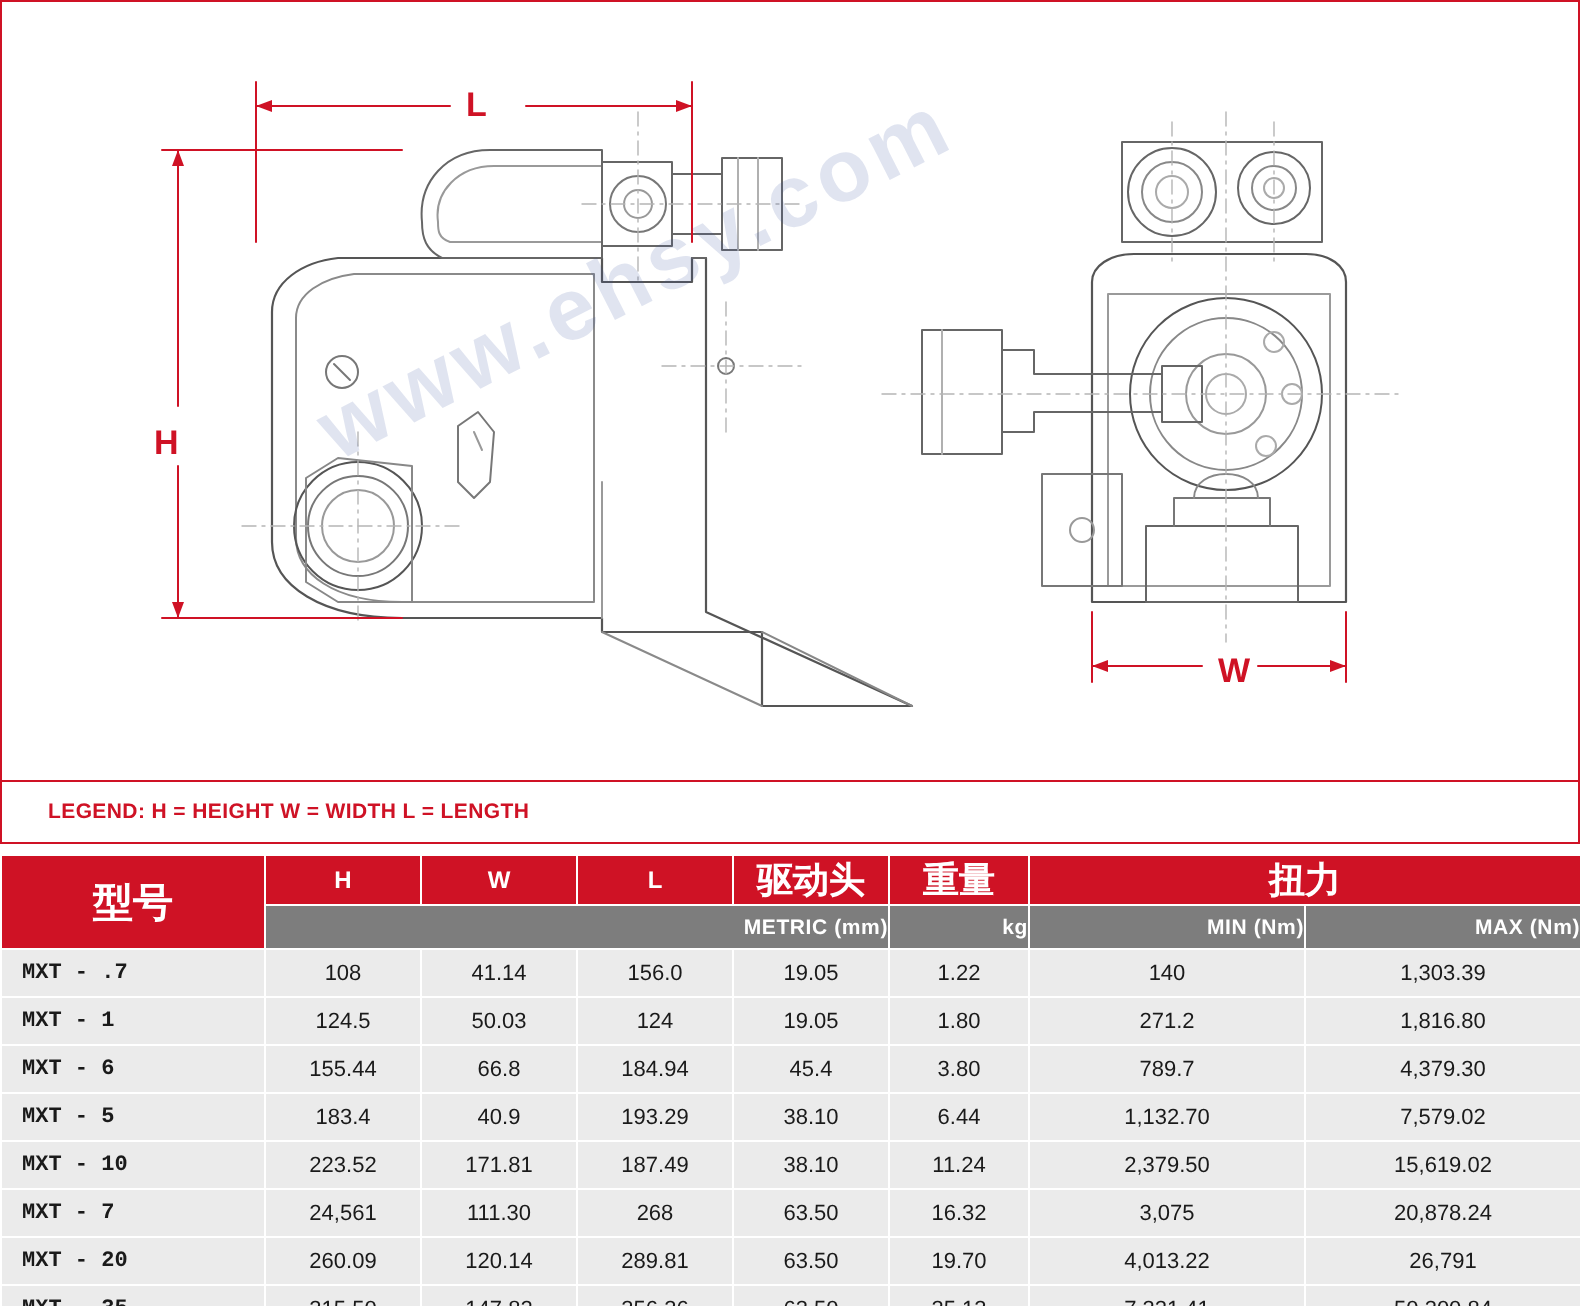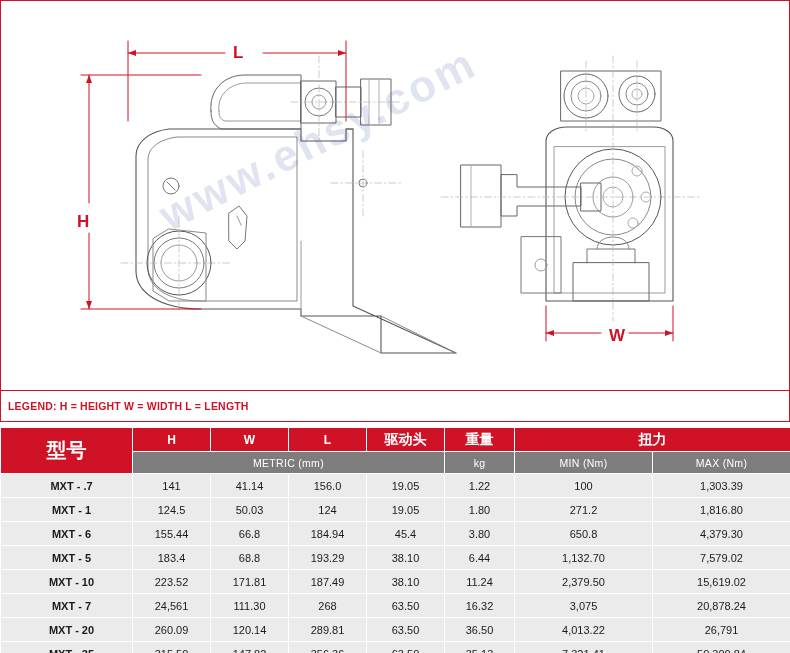--- a/index.html
+++ b/index.html
@@ -64,21 +64,21 @@
   
   .legend-bar {
     position: relative;
     box-sizing: border-box;
     width: 790px;
     height: 32px;
     border: 1px solid #cf1225;
     background: #ffffff;
     display: flex;
     align-items: center;
-    padding-left: 7px;
+    padding-left: 23px;
     font-size: 10.5px;
     color: #cf1225;
     font-weight: bold;
     letter-spacing: 0.2px;
   }
   .legend-bar .legend-text { white-space: nowrap; }
 
   
   table.spec {
     border-collapse: collapse;
@@ -94,40 +94,42 @@
     padding: 0;
     height: 23px;
   }
   thead th {
     background: #cf1225;
     color: #ffffff;
     font-weight: bold;
     font-size: 12px;
     height: 30px;
   }
-  thead th.cjk { font-size: 14px; }
+  thead th.cjk { font-size: 18px; }
   thead th.model-col { font-size: 20px; }
   tr.units-row td {
     background: #7d7d7d;
     color: #ffffff;
-    font-weight: normal;
+    font-weight: bold;
     font-size: 10.5px;
     height: 21px;
     letter-spacing: 0.3px;
+    text-align: right;
   }
   tbody tr.data-row td {
     background: #ebebeb;
     color: #1a1a1a;
     font-size: 11px;
     height: 23px;
   }
   tbody tr.data-row td.model {
-    text-align: center;
+    text-align: left;
     padding-left: 10px;
     font-weight: bold;
+    font-family: Liberation Mono, monospace;
   }
   col.c-model { width: 132px; }
   col.c-h     { width: 78px; }
   col.c-w     { width: 78px; }
   col.c-l     { width: 78px; }
   col.c-drive { width: 78px; }
   col.c-wt    { width: 70px; }
   col.c-min   { width: 138px; }
   col.c-max   { width: 138px; }
 </style>
@@ -306,52 +308,52 @@
       <tr class="units-row">
         <td colspan="4">METRIC (mm)</td>
         <td>kg</td>
         <td>MIN (Nm)</td>
         <td>MAX (Nm)</td>
       </tr>
     </thead>
     <tbody>
       <tr class="data-row">
         <td class="model">MXT - .7</td>
-        <td>141</td>
+        <td>108</td>
         <td>41.14</td>
         <td>156.0</td>
         <td>19.05</td>
         <td>1.22</td>
-        <td>100</td>
+        <td>140</td>
         <td>1,303.39</td>
       </tr>
       <tr class="data-row">
         <td class="model">MXT - 1</td>
         <td>124.5</td>
         <td>50.03</td>
         <td>124</td>
         <td>19.05</td>
         <td>1.80</td>
         <td>271.2</td>
         <td>1,816.80</td>
       </tr>
       <tr class="data-row">
         <td class="model">MXT - 6</td>
         <td>155.44</td>
         <td>66.8</td>
         <td>184.94</td>
         <td>45.4</td>
         <td>3.80</td>
-        <td>650.8</td>
+        <td>789.7</td>
         <td>4,379.30</td>
       </tr>
       <tr class="data-row">
         <td class="model">MXT - 5</td>
         <td>183.4</td>
-        <td>68.8</td>
+        <td>40.9</td>
         <td>193.29</td>
         <td>38.10</td>
         <td>6.44</td>
         <td>1,132.70</td>
         <td>7,579.02</td>
       </tr>
       <tr class="data-row">
         <td class="model">MXT - 10</td>
         <td>223.52</td>
         <td>171.81</td>
@@ -370,21 +372,21 @@
         <td>16.32</td>
         <td>3,075</td>
         <td>20,878.24</td>
       </tr>
       <tr class="data-row">
         <td class="model">MXT - 20</td>
         <td>260.09</td>
         <td>120.14</td>
         <td>289.81</td>
         <td>63.50</td>
-        <td>36.50</td>
+        <td>19.70</td>
         <td>4,013.22</td>
         <td>26,791</td>
       </tr>
       <tr class="data-row">
         <td class="model">MXT - 35</td>
         <td>315.50</td>
         <td>147.82</td>
         <td>356.36</td>
         <td>63.50</td>
         <td>35.13</td>

